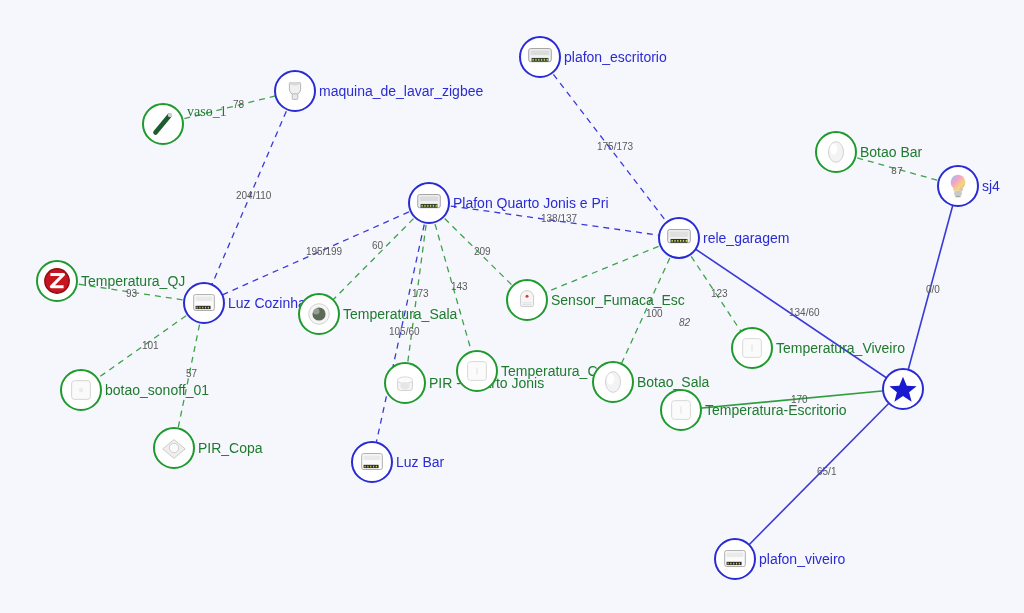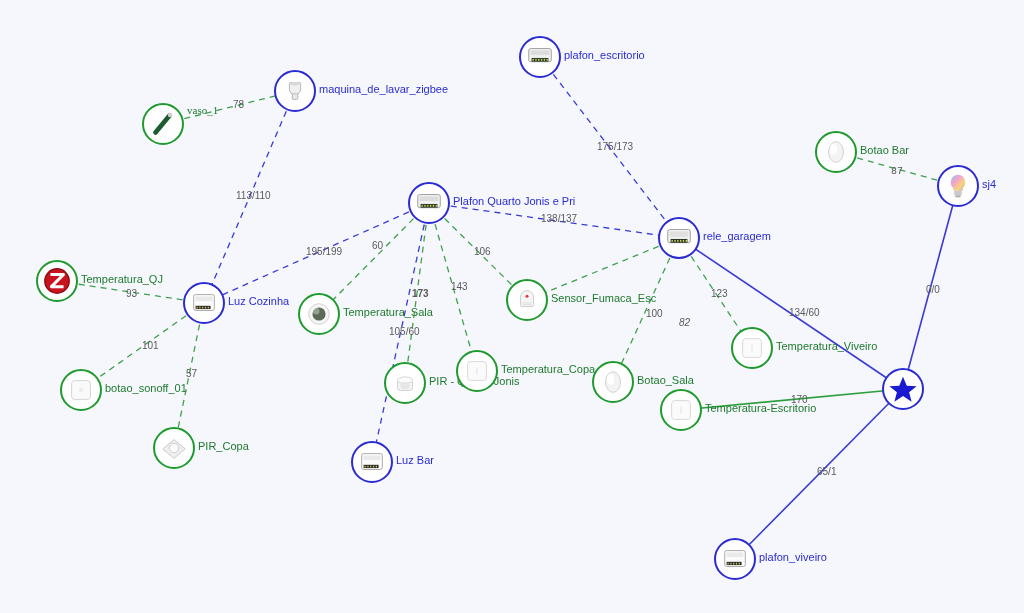--- a/index.html
+++ b/index.html
@@ -30,21 +30,21 @@
     box-sizing: border-box;
     display: flex;
     align-items: center;
     justify-content: center;
   }
   .node.router { border: 2px solid #2b2bd4; }
   .node.enddev { border: 2px solid #1f9a2e; }
   .node.coord  { border: 2px solid #2b2bd4; }
   .node-label {
     position: absolute;
-    font-size: 11px;
+    font-size: 14px;
     white-space: nowrap;
     pointer-events: none;
   }
   .lbl-router { color: #2b2bd4; }
   .lbl-enddev { color: #1f7a2e; }
   .edge-label {
     position: absolute;
     font-size: 10px;
     color: #5a5a5a;
     white-space: nowrap;
@@ -74,27 +74,27 @@
       <line x1="679" y1="238" x2="613" y2="382" stroke="#3fa14a" stroke-width="1.3" stroke-dasharray="6,5"></line>
       <line x1="679" y1="238" x2="752" y2="348" stroke="#3fa14a" stroke-width="1.3" stroke-dasharray="6,5"></line>
       <line x1="679" y1="238" x2="903" y2="389" stroke="#3a3ad6" stroke-width="1.6"></line>
       <line x1="836" y1="152" x2="958" y2="186" stroke="#3fa14a" stroke-width="1.3" stroke-dasharray="6,5"></line>
       <line x1="958" y1="186" x2="903" y2="389" stroke="#3a3ad6" stroke-width="1.6"></line>
       <line x1="681" y1="410" x2="903" y2="389" stroke="#2f9e3e" stroke-width="1.6"></line>
       <line x1="735" y1="559" x2="903" y2="389" stroke="#3a3ad6" stroke-width="1.6"></line>
     </svg>
   <div id="edge-label-layer">
       <div class="edge-label" style="left: 233px; top: 99px;">78</div>
-      <div class="edge-label" style="left: 236px; top: 190px;">113/110</div>
+      <div class="edge-label" style="left: 236px; top: 190px;">204/110</div>
       <div class="edge-label" style="left: 597px; top: 141px;">175/173</div>
       <div class="edge-label" style="left: 541px; top: 213px;">138/137</div>
       <div class="edge-label" style="left: 306px; top: 246px;">195/199</div>
       <div class="edge-label" style="left: 372px; top: 240px;">60</div>
-      <div class="edge-label" style="left: 474px; top: 246px;">106</div>
-      <div class="edge-label" style="left: 412px; top: 288px; font-weight: bold;">173</div>
+      <div class="edge-label" style="left: 474px; top: 246px;">209</div>
+      <div class="edge-label" style="left: 412px; top: 288px;">173</div>
       <div class="edge-label" style="left: 451px; top: 281px;">143</div>
       <div class="edge-label" style="left: 389px; top: 326px;">105/60</div>
       <div class="edge-label" style="left: 126px; top: 288px;">93</div>
       <div class="edge-label" style="left: 142px; top: 340px;">101</div>
       <div class="edge-label" style="left: 186px; top: 368px;">57</div>
       <div class="edge-label" style="left: 646px; top: 308px;">100</div>
       <div class="edge-label" style="left: 679px; top: 317px; font-style: italic;">82</div>
       <div class="edge-label" style="left: 711px; top: 288px;">123</div>
       <div class="edge-label" style="left: 789px; top: 307px;">134/60</div>
       <div class="edge-label" style="left: 891px; top: 166px; font-family: Liberation Mono, monospace;">87</div>

